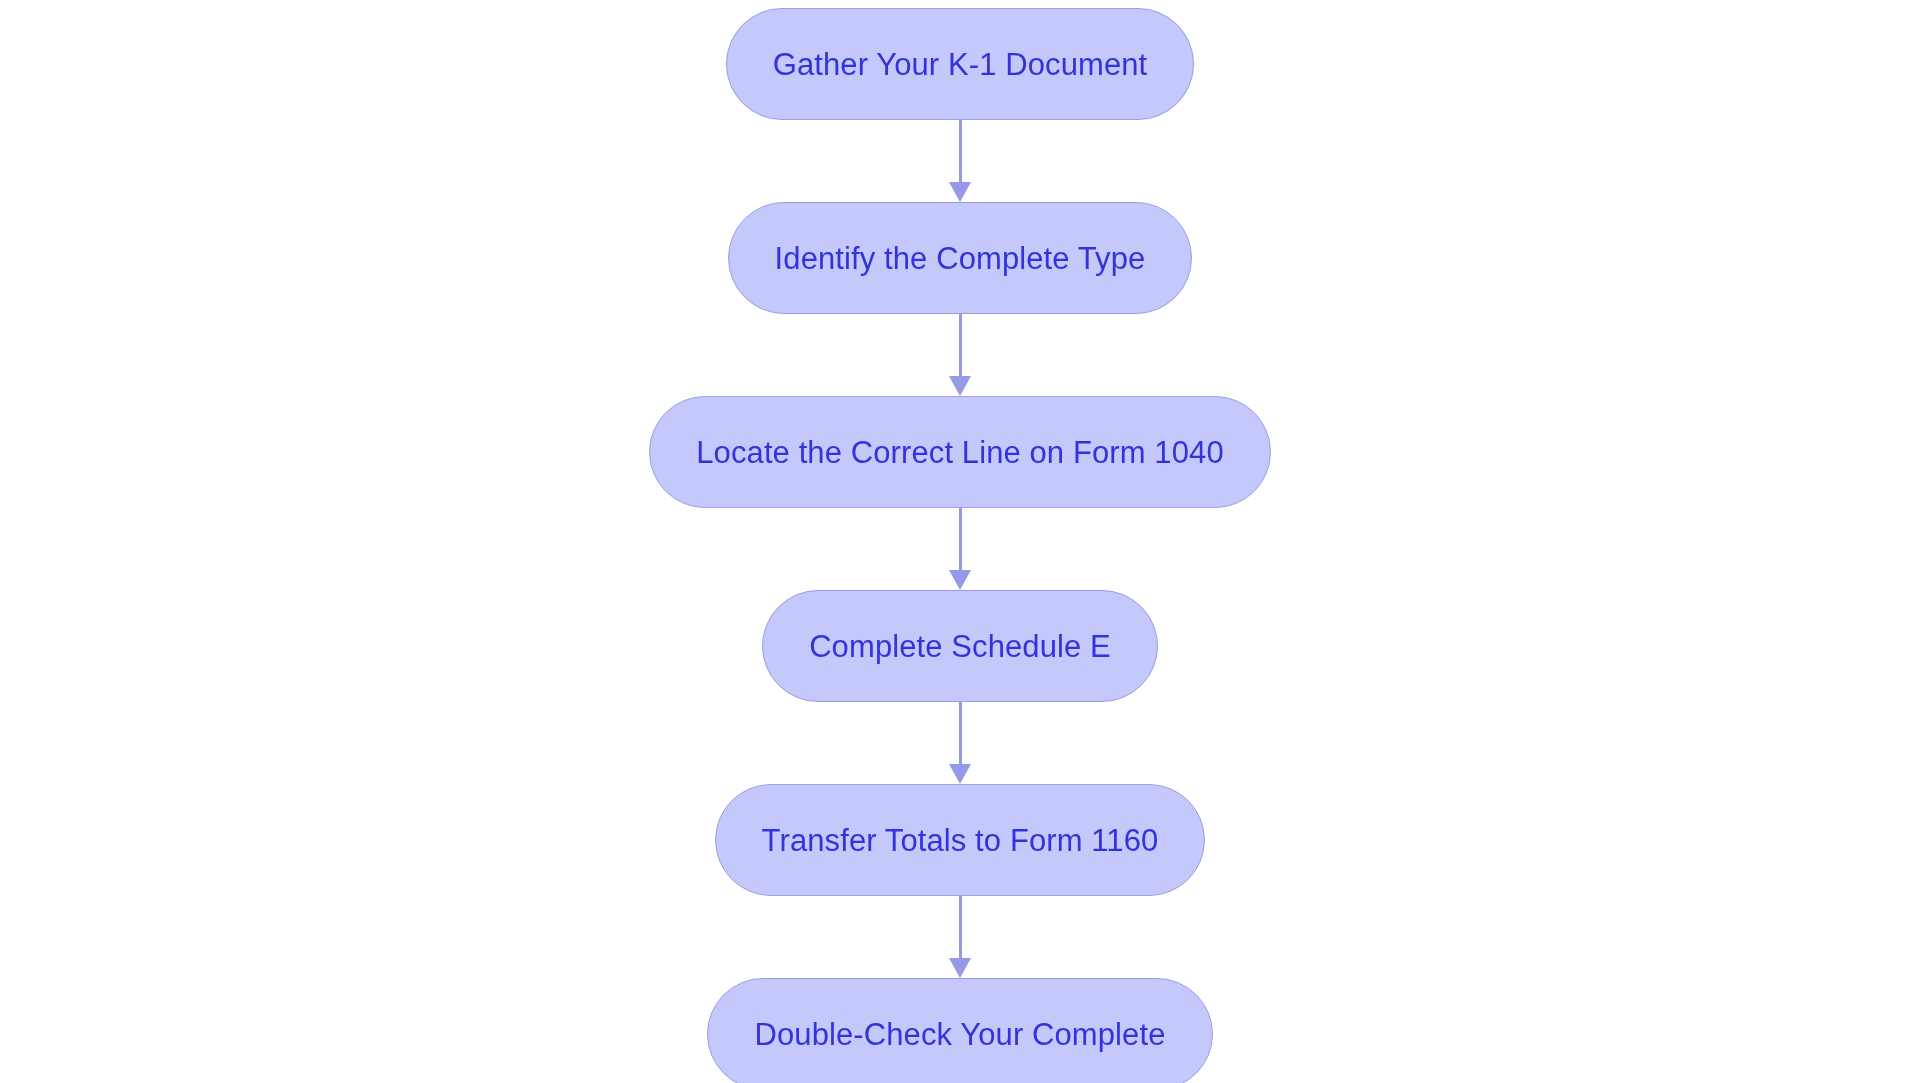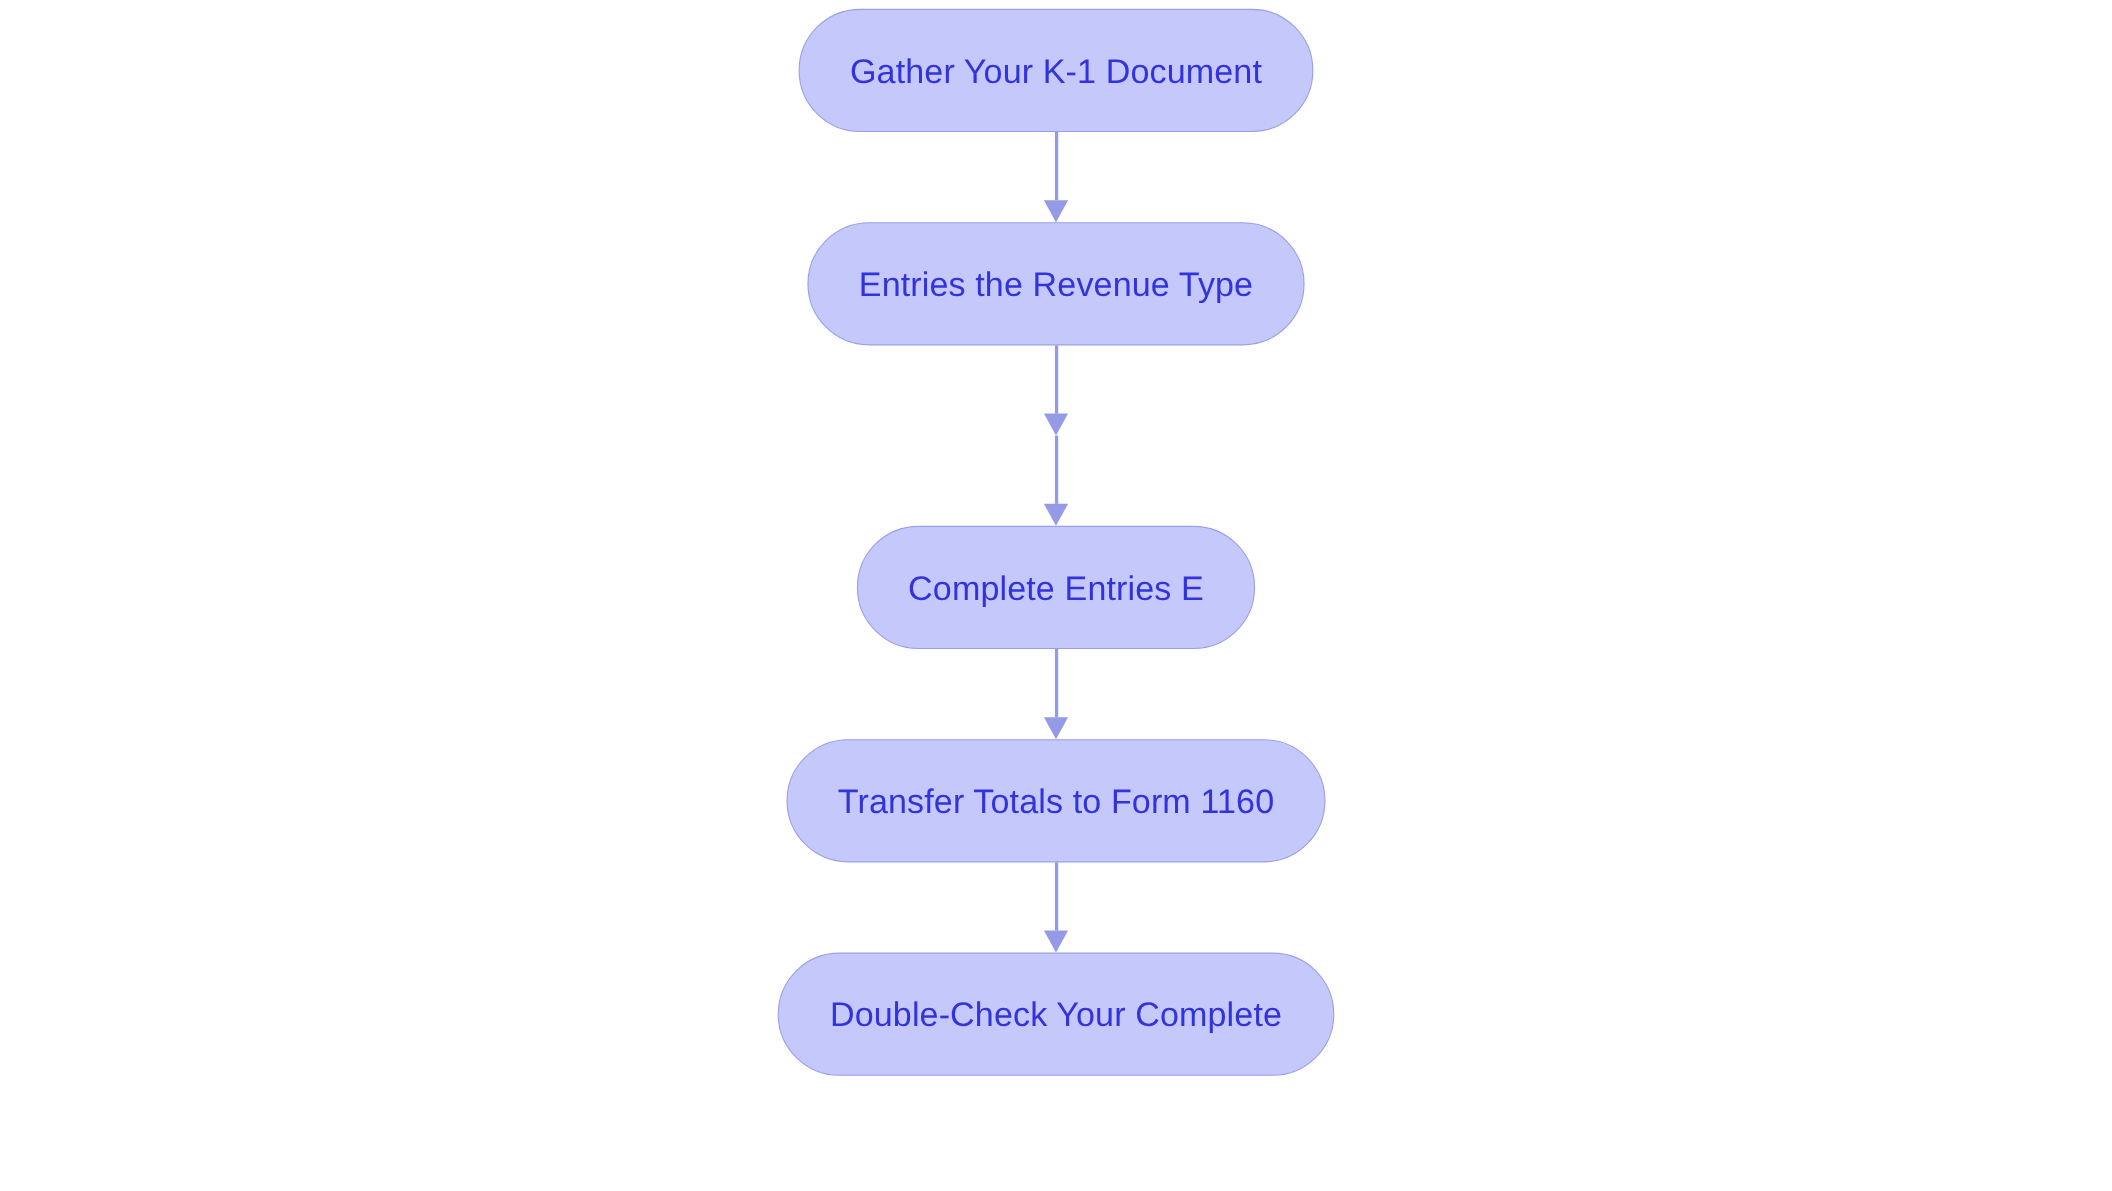--- a/index.html
+++ b/index.html
@@ -104,36 +104,39 @@
     <div class="node">
       <span class="node-label">Gather Your K-1 Document</span>
     </div>
 
     <div class="connector">
       <div class="connector-line"></div>
       <div class="connector-arrow"></div>
     </div>
 
     <div class="node">
-      <span class="node-label">Entries the Revenue Type</span>
+      <span class="node-label">Identify the Complete Type</span>
     </div>
 
     <div class="connector">
       <div class="connector-line"></div>
       <div class="connector-arrow"></div>
     </div>
 
+    <div class="node">
+      <span class="node-label">Locate the Correct Line on Form 1040</span>
+    </div>
 
     <div class="connector">
       <div class="connector-line"></div>
       <div class="connector-arrow"></div>
     </div>
 
     <div class="node">
-      <span class="node-label">Complete Entries E</span>
+      <span class="node-label">Complete Schedule E</span>
     </div>
 
     <div class="connector">
       <div class="connector-line"></div>
       <div class="connector-arrow"></div>
     </div>
 
     <div class="node">
       <span class="node-label">Transfer Totals to Form 1160</span>
     </div>

